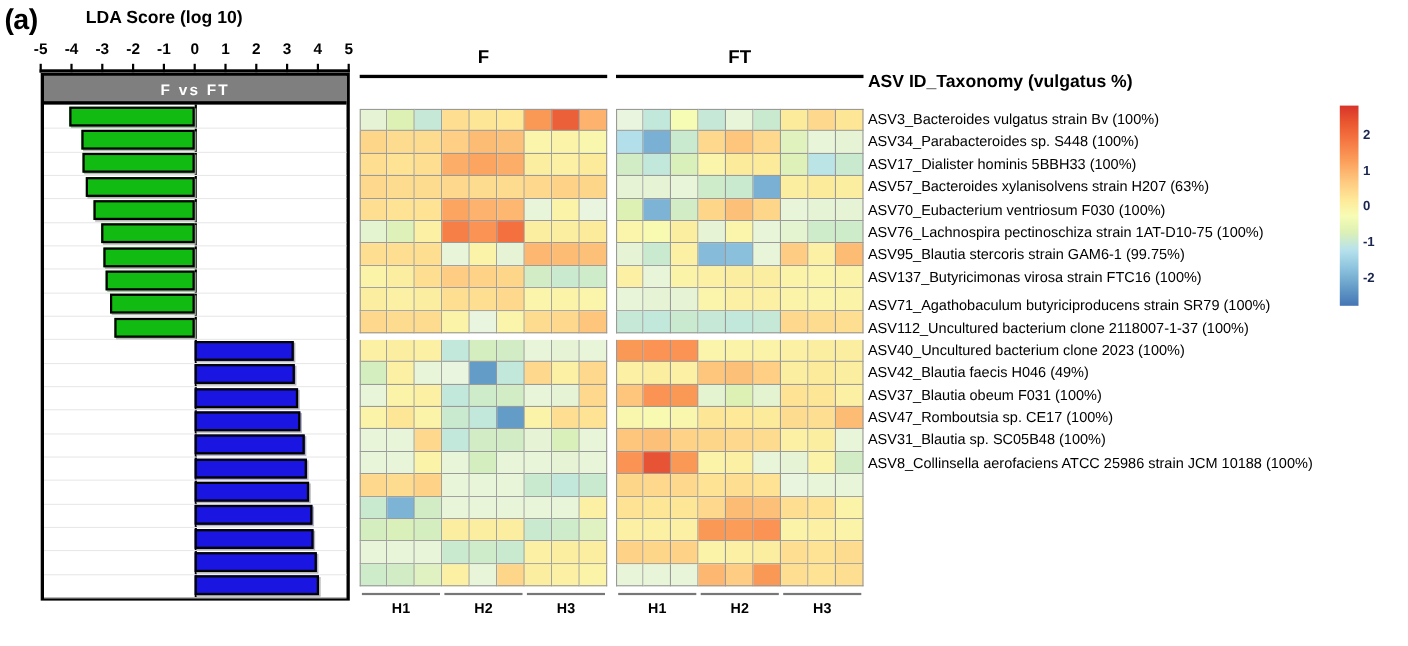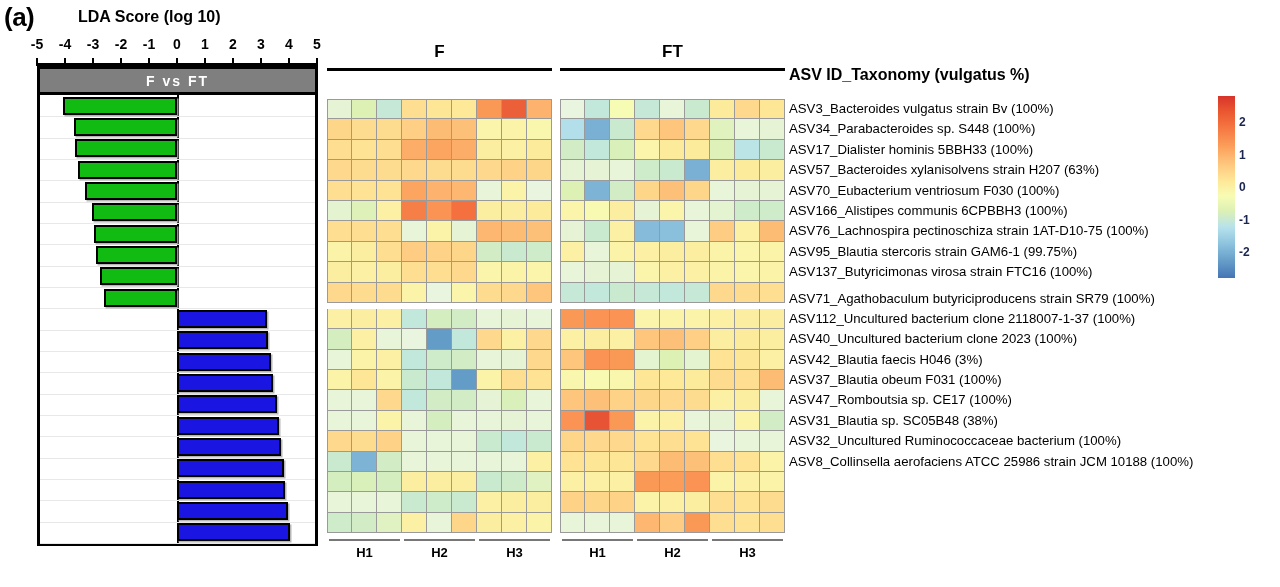--- a/index.html
+++ b/index.html
@@ -621,33 +621,31 @@
     </div>
   </div>
 
 <div class="abs" id="tax-head">ASV  ID_Taxonomy (vulgatus %)</div>
 <div class="abs" id="tax-list">
     <div class="tax-item">ASV3_Bacteroides vulgatus strain Bv (100%)</div>
     <div class="tax-item">ASV34_Parabacteroides sp. S448 (100%)</div>
     <div class="tax-item">ASV17_Dialister hominis 5BBH33 (100%)</div>
     <div class="tax-item">ASV57_Bacteroides xylanisolvens strain H207 (63%)</div>
     <div class="tax-item">ASV70_Eubacterium ventriosum F030 (100%)</div>
-    <div class="tax-item">ASV166_Alistipes communis 6CPBBH3 (100%)</div>
     <div class="tax-item">ASV76_Lachnospira pectinoschiza strain 1AT-D10-75 (100%)</div>
     <div class="tax-item">ASV95_Blautia stercoris strain GAM6-1 (99.75%)</div>
     <div class="tax-item">ASV137_Butyricimonas virosa strain FTC16 (100%)</div>
     <div class="tax-gap"></div>
     <div class="tax-item">ASV71_Agathobaculum butyriciproducens strain SR79 (100%)</div>
     <div class="tax-item">ASV112_Uncultured bacterium clone 2118007-1-37 (100%)</div>
     <div class="tax-item">ASV40_Uncultured bacterium clone 2023 (100%)</div>
-    <div class="tax-item">ASV42_Blautia faecis H046 (3%)</div>
+    <div class="tax-item">ASV42_Blautia faecis H046 (49%)</div>
     <div class="tax-item">ASV37_Blautia obeum F031 (100%)</div>
     <div class="tax-item">ASV47_Romboutsia sp. CE17 (100%)</div>
-    <div class="tax-item">ASV31_Blautia sp. SC05B48 (38%)</div>
-    <div class="tax-item">ASV32_Uncultured Ruminococcaceae bacterium (100%)</div>
+    <div class="tax-item">ASV31_Blautia sp. SC05B48 (100%)</div>
     <div class="tax-item">ASV8_Collinsella aerofaciens ATCC 25986 strain JCM 10188 (100%)</div>
   </div>
 
 <div class="abs" id="cbar"></div>
 
 <div class="grp-head abs" style="left: 327px; top: 42px; width: 225px;">F</div>
 <div class="grp-rule" style="left: 327px; top: 68px; width: 225px;"></div>
 <div class="h-rule" style="left: 329px; top: 539.4px; width: 71px;"></div>
 <div class="h-lab" style="left: 327px; top: 545.4px; width: 75px;">H1</div>
 <div class="h-rule" style="left: 404px; top: 539.4px; width: 71px;"></div>

